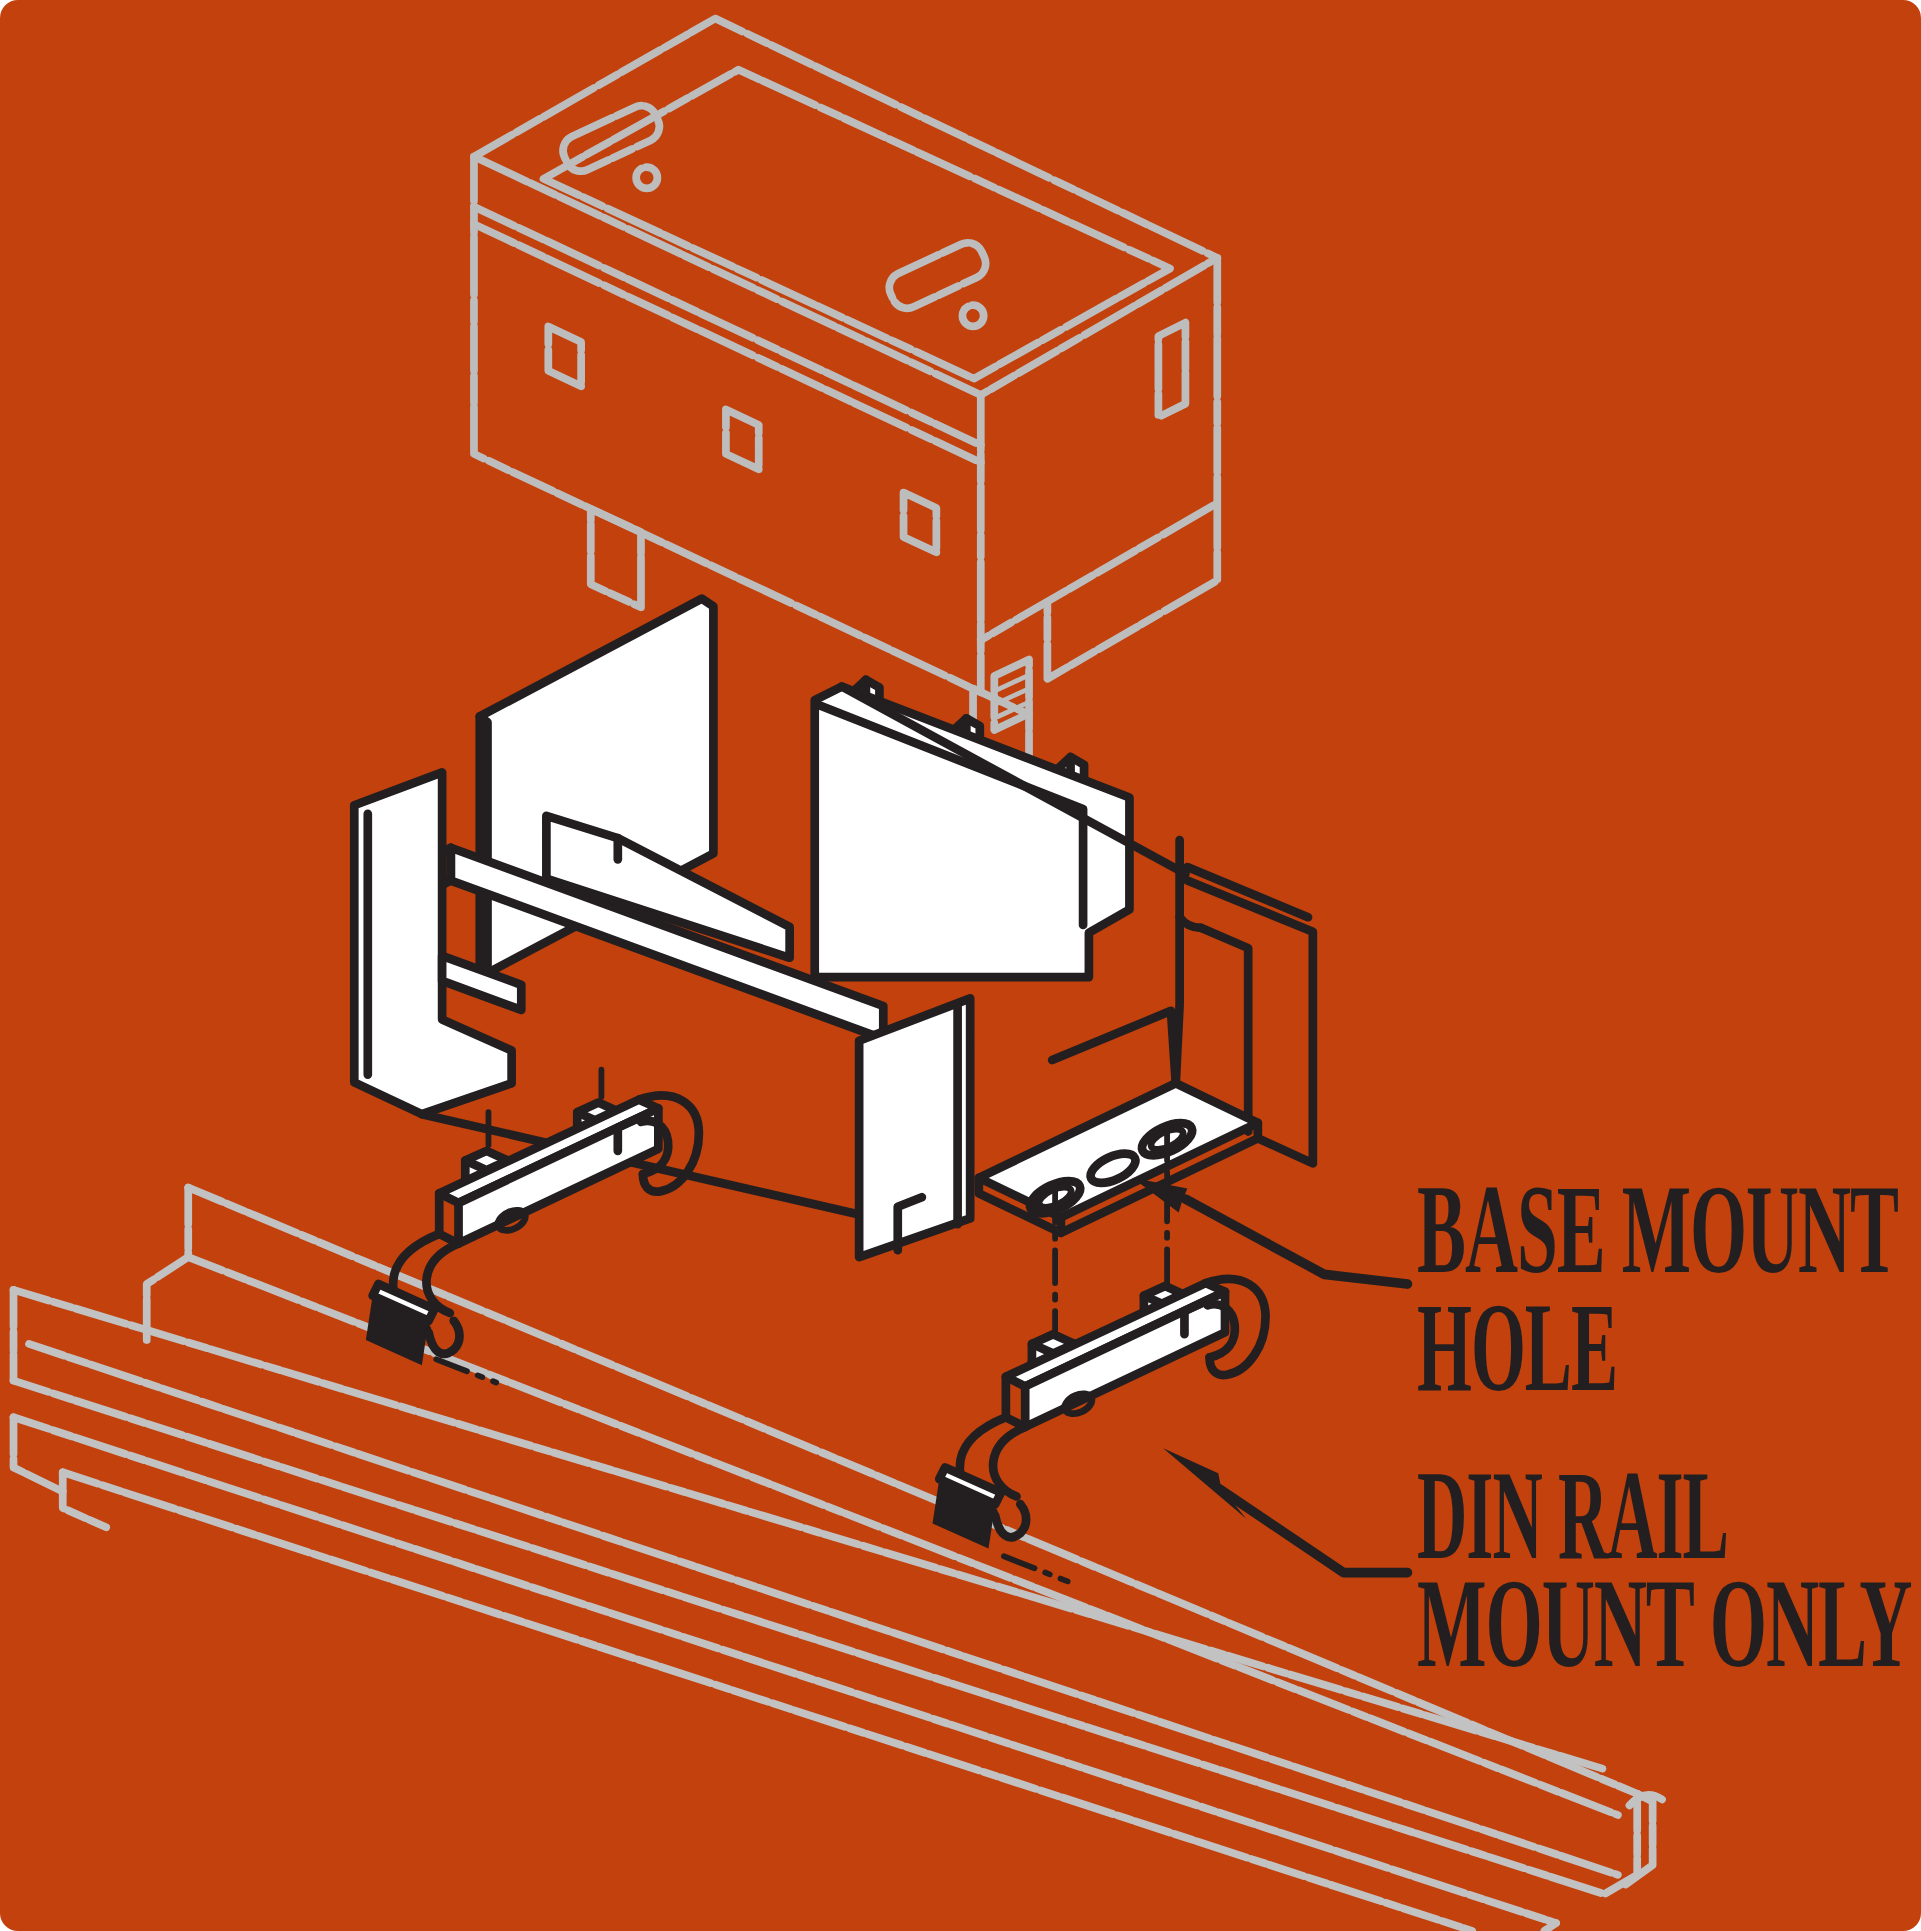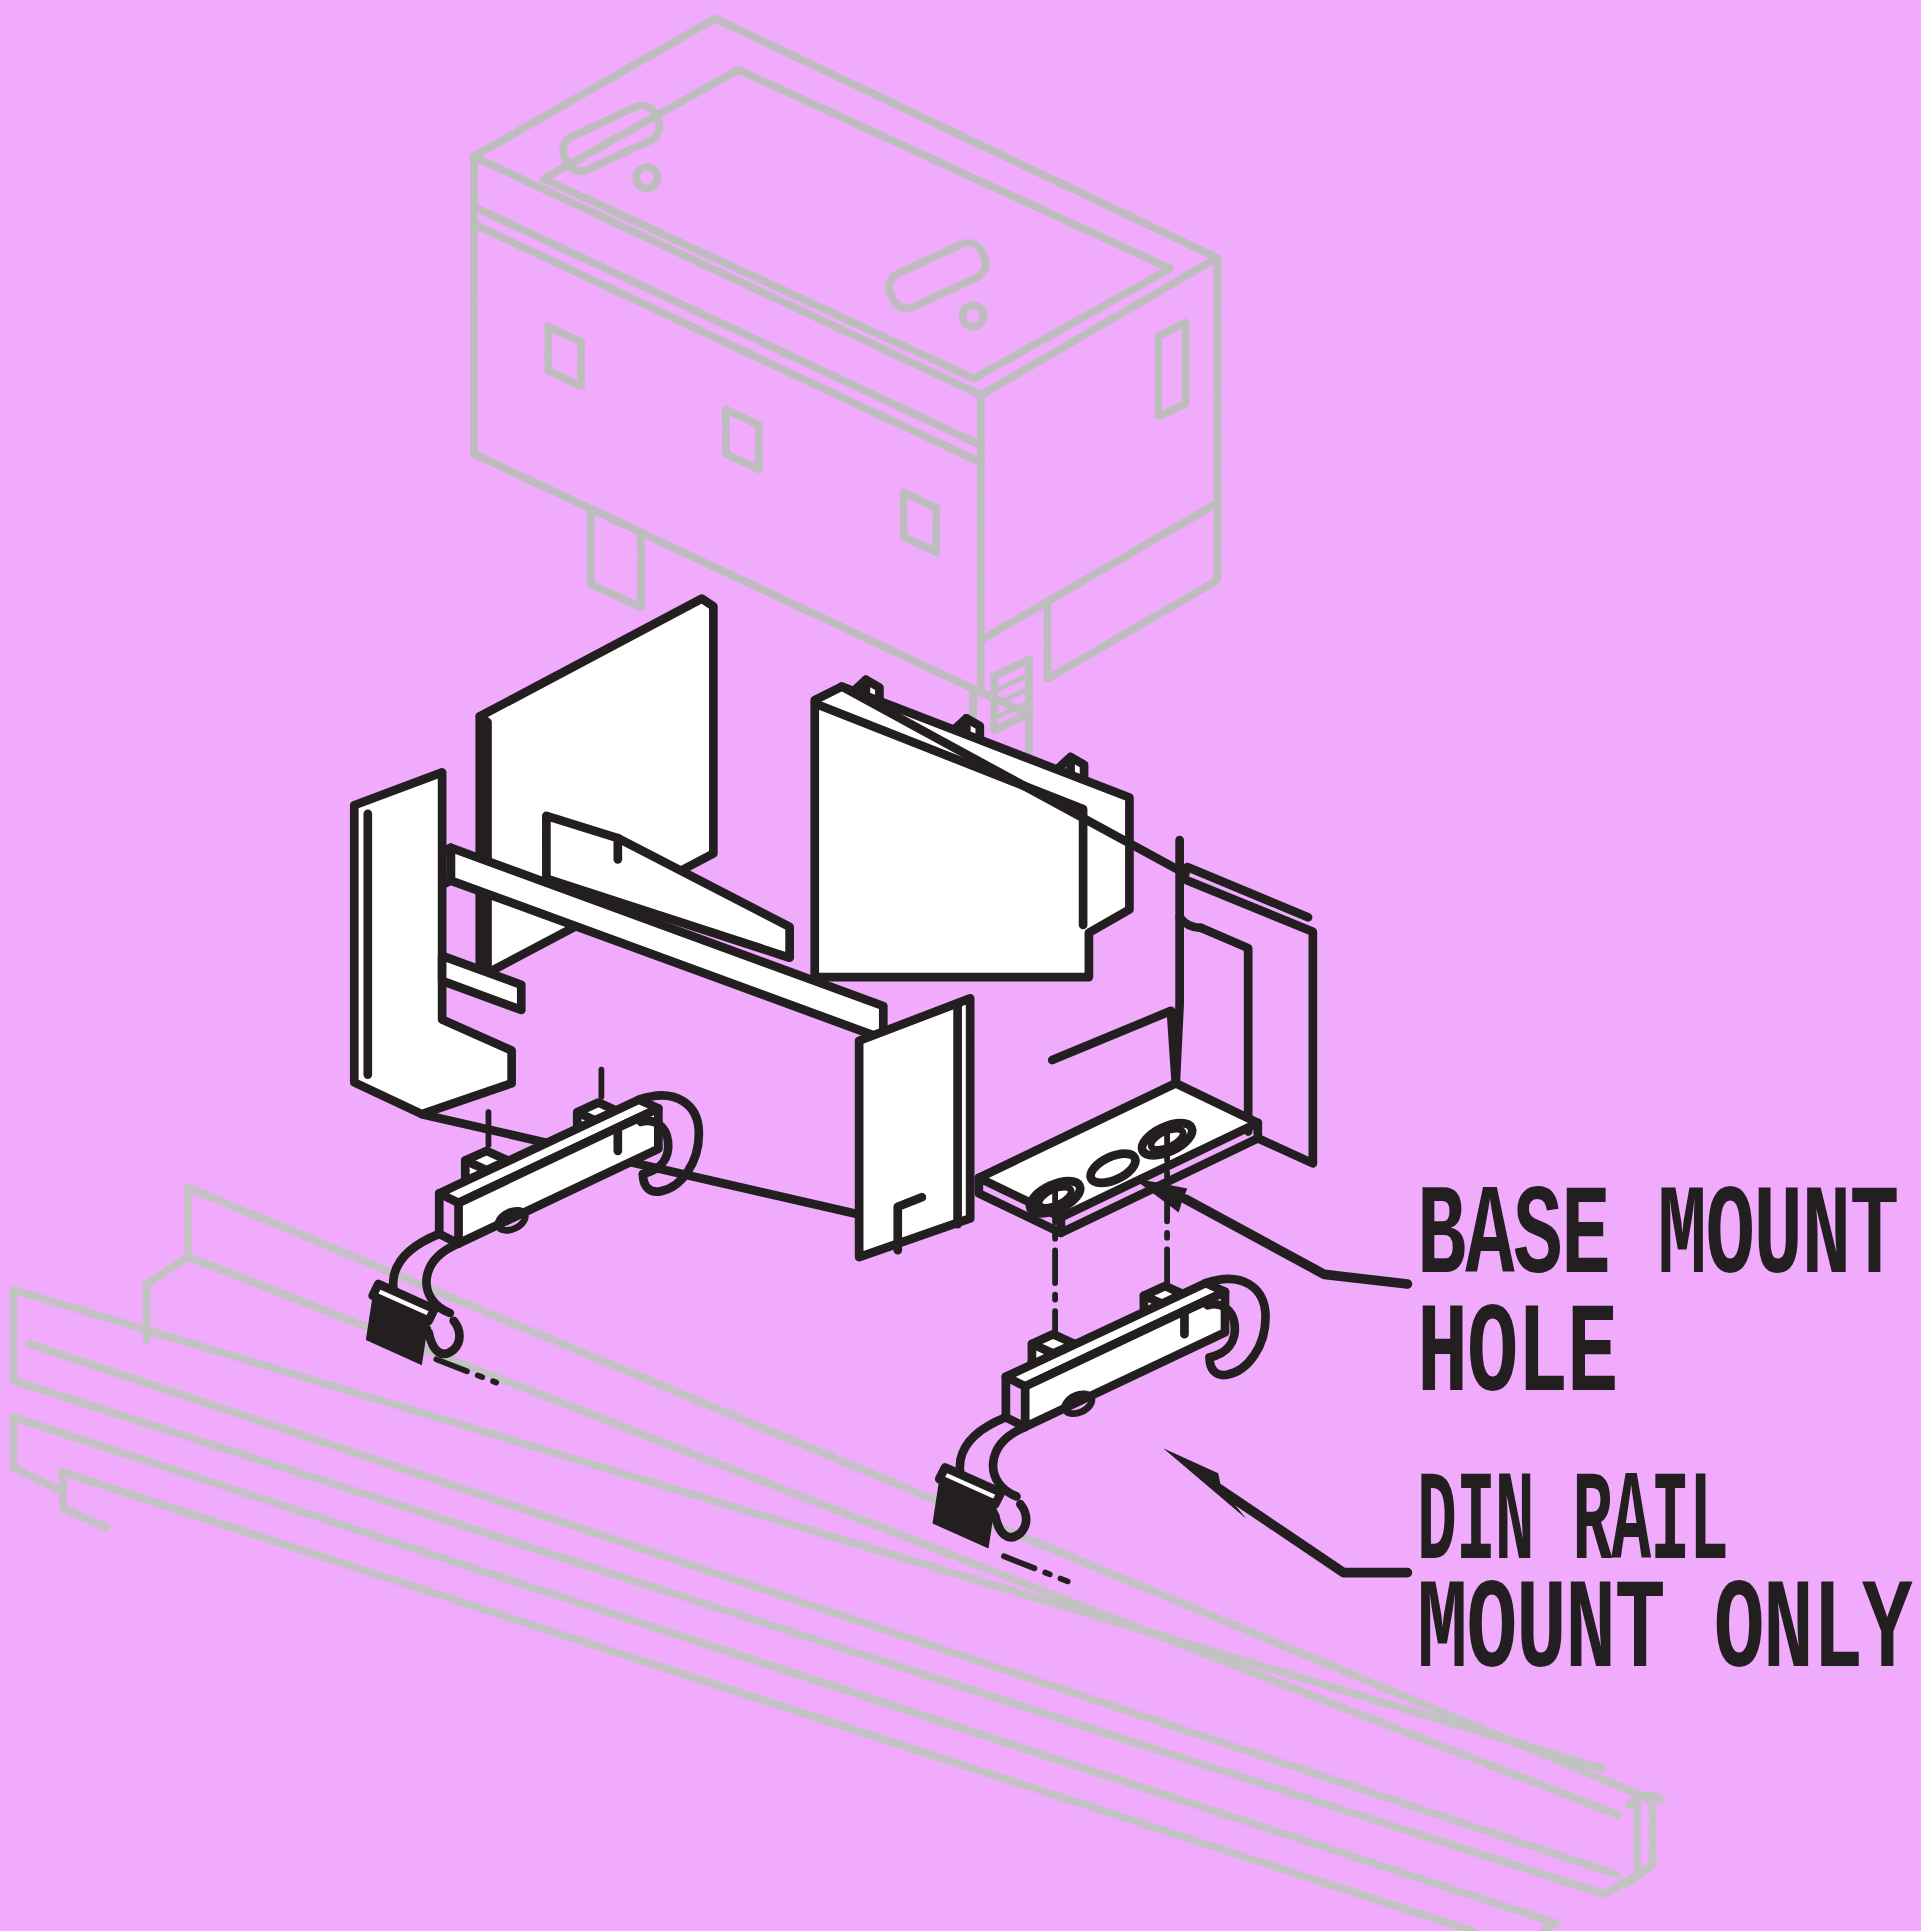--- a/index.html
+++ b/index.html
@@ -1,17 +1,17 @@
 <!DOCTYPE html>
 <html><head>
 <meta charset="utf-8">
 <style>
   html,body{margin:0;padding:0;background:#ffffff;}
-  .canvas{position:relative;width:1921px;height:1931px;background:#f0abfc;overflow:hidden;
-          font-family:Liberation Mono, monospace;}
+  .canvas{position:relative;width:1921px;height:1931px;background:#c2410c;overflow:hidden;
+          font-family:Liberation Serif, serif;border-radius:18px;}
   svg{position:absolute;left:0;top:0;}
   .ink{stroke:#231f20;fill:none;stroke-width:9;stroke-linecap:round;stroke-linejoin:round;}
   .inkfill{stroke:#231f20;fill:#ffffff;stroke-width:9;stroke-linejoin:round;}
   .solid{fill:#231f20;stroke:none;}
   .ghost{stroke:#bdbdbd;fill:none;stroke-width:8;stroke-linecap:round;stroke-linejoin:round;
          stroke-dasharray:46 5 28 4 60 6 22 5;}
   .rail{stroke:#c2c2c2;fill:none;stroke-width:8;stroke-linecap:round;stroke-linejoin:round;
         stroke-dasharray:38 5 20 4 55 5 15 4;}
   .dashdot{stroke:#231f20;fill:none;stroke-width:6;stroke-dasharray:34 12 5 12;stroke-linecap:round;}
   .leader{stroke:#231f20;fill:none;stroke-width:10;stroke-linecap:round;stroke-linejoin:round;}

